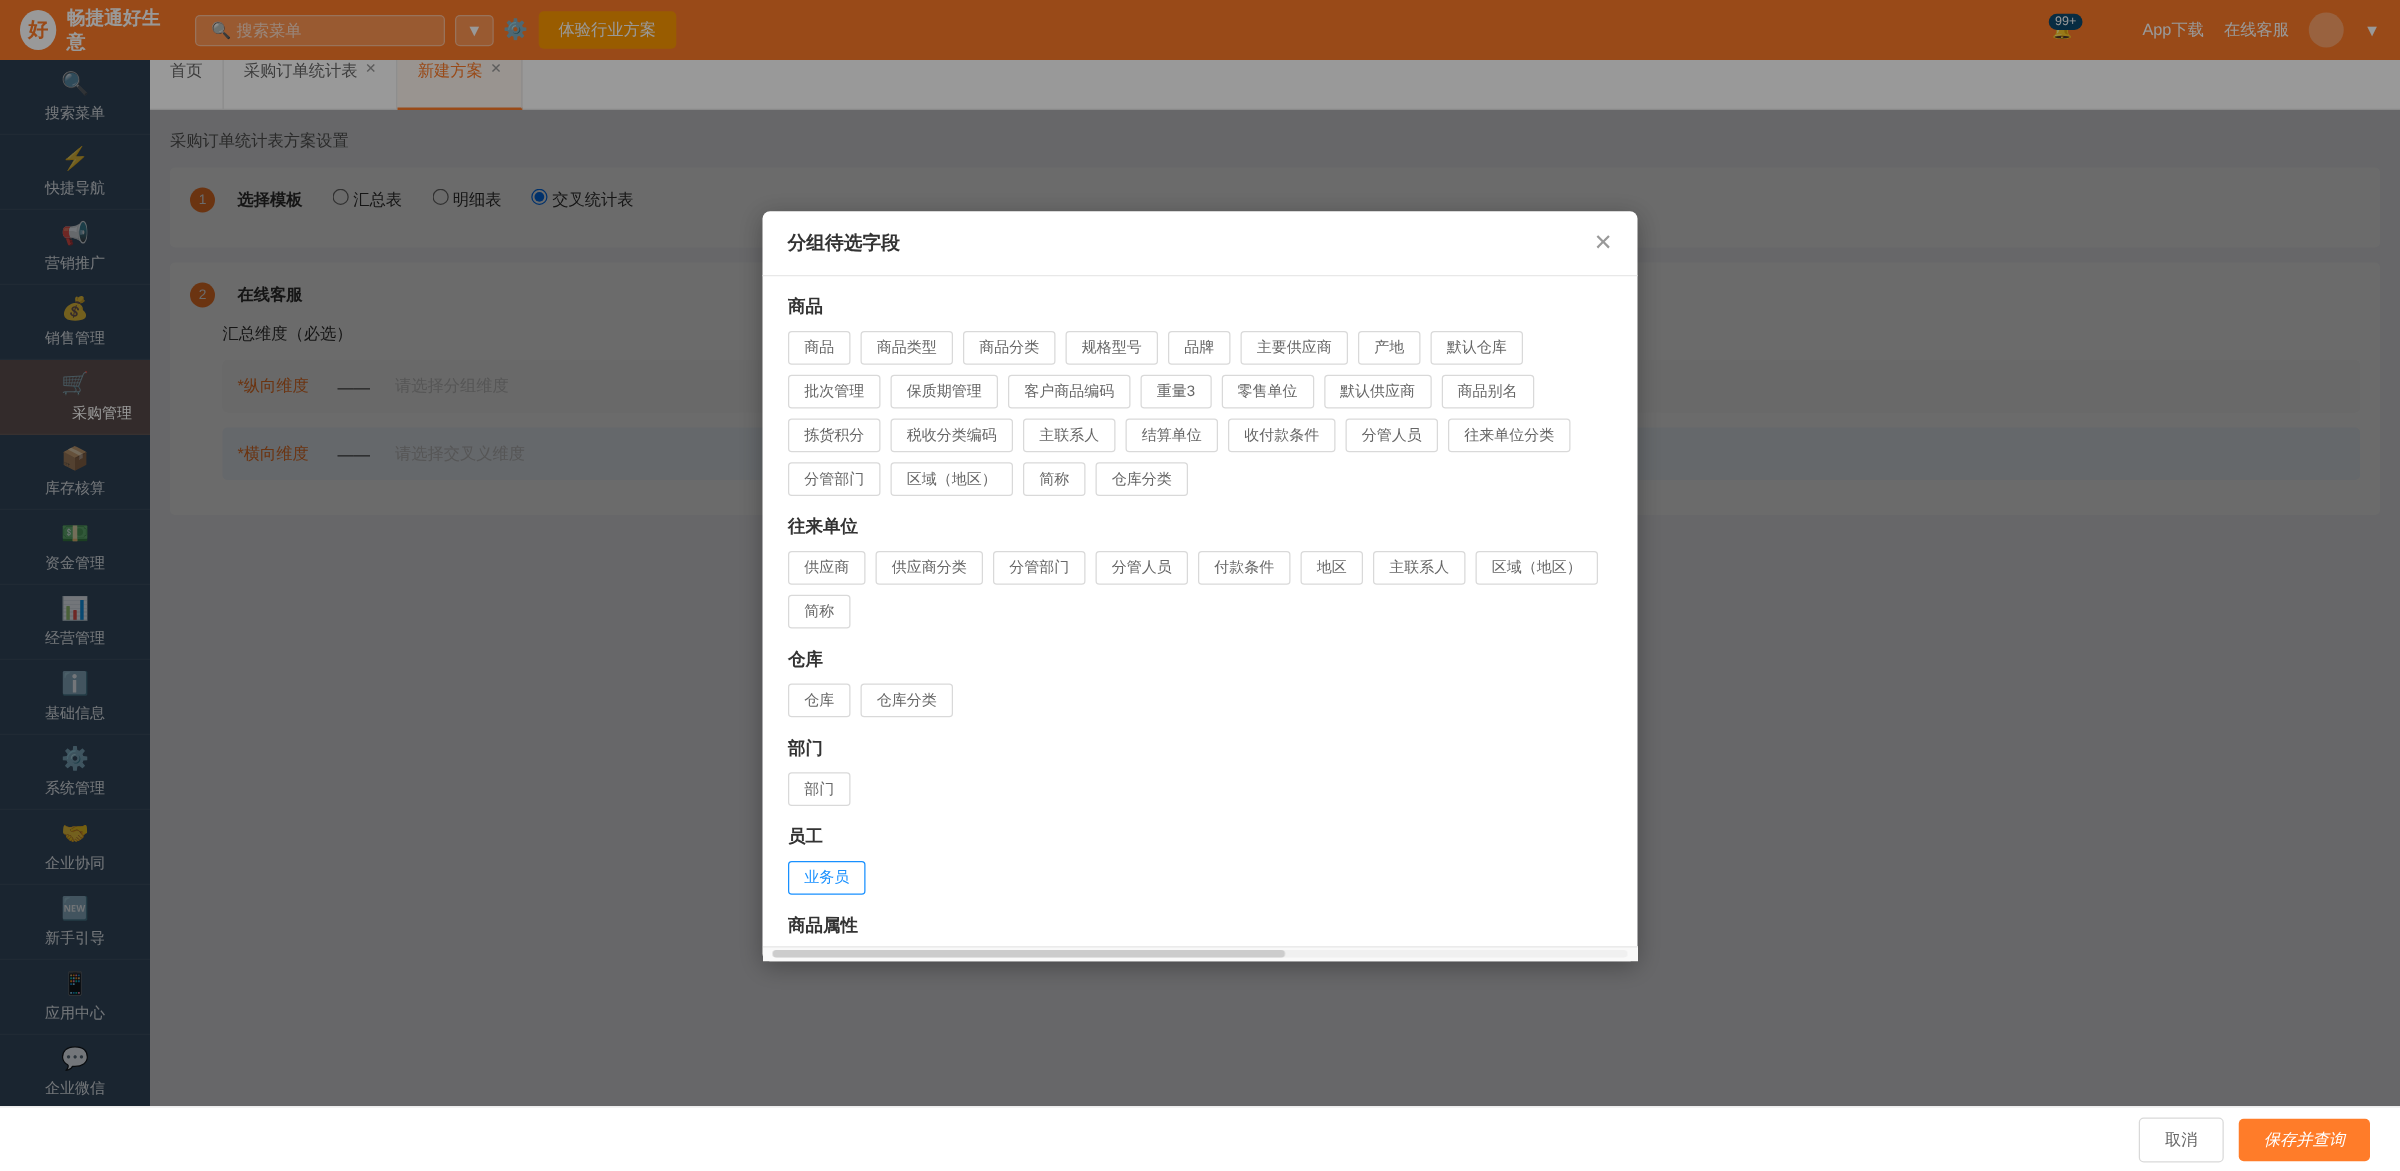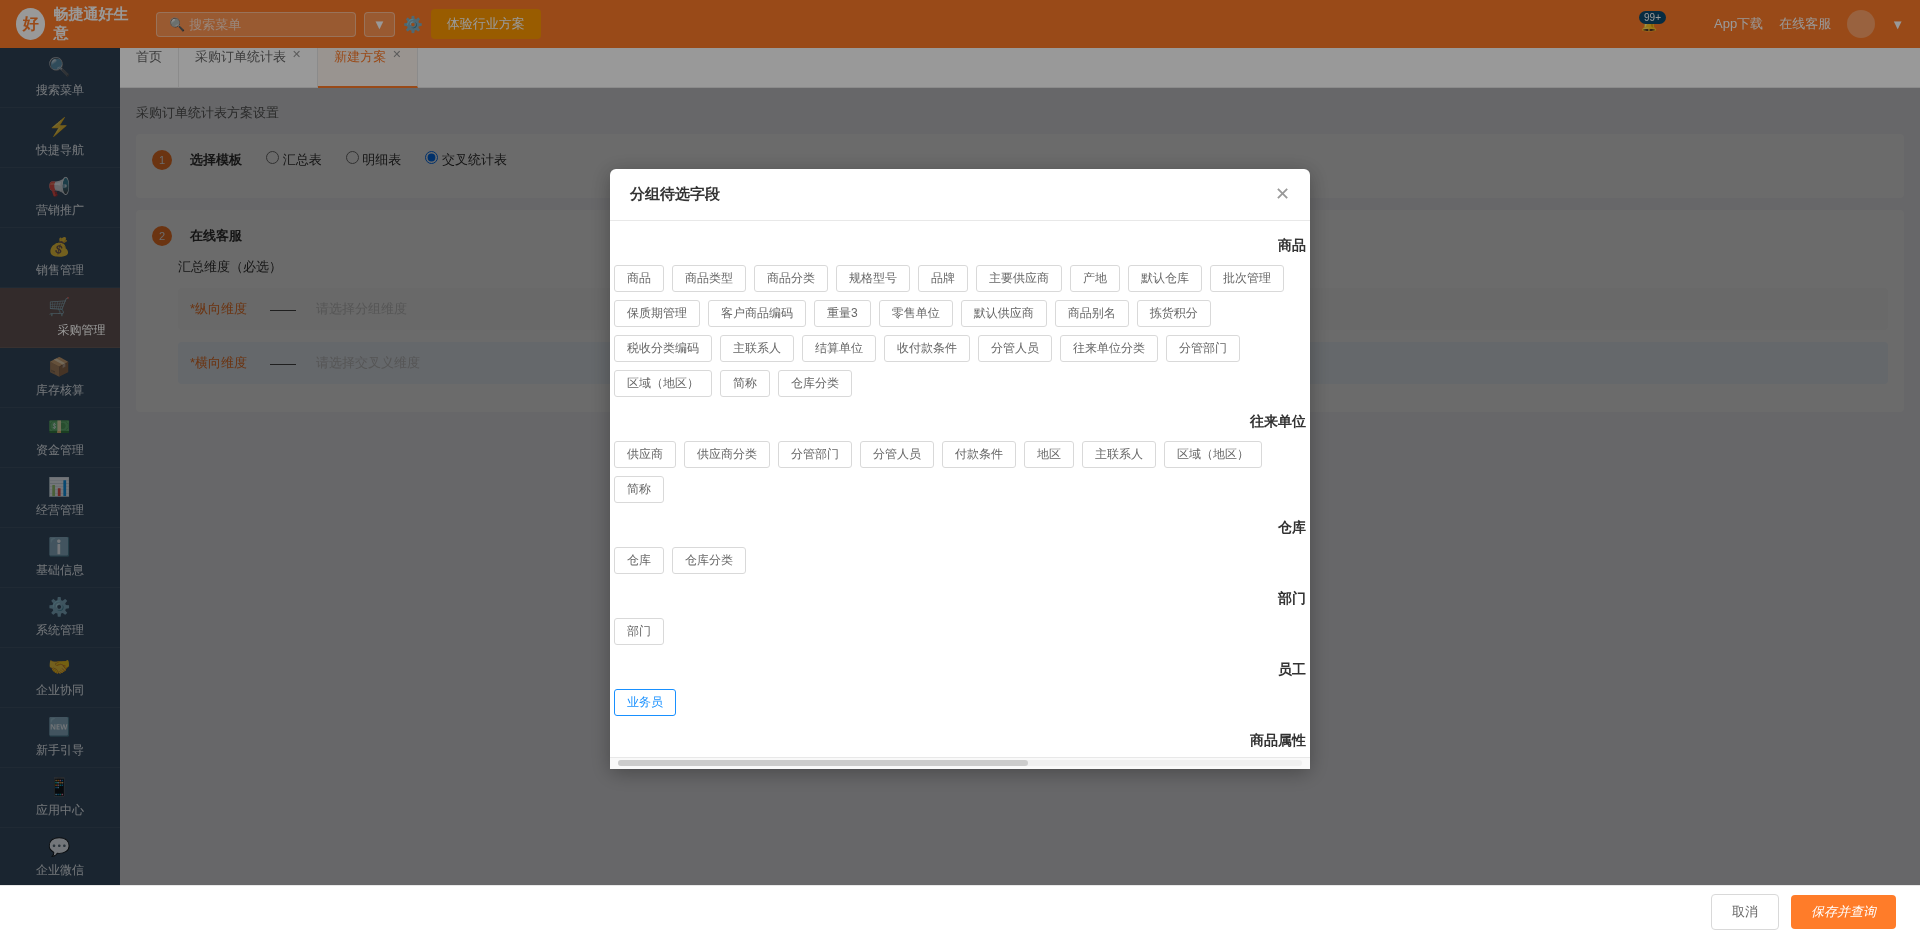--- a/index.html
+++ b/index.html
@@ -212,24 +212,23 @@
       font-weight: bold;
       color: #333;
     }
     .modal-close {
       cursor: pointer;
       font-size: 18px;
       color: #999;
       line-height: 1;
     }
     .modal-body {
-      padding: 16px 4px;
+      padding: 16px 20px;
       overflow-y: auto;
       flex: 1;
-      text-align: right;
     }
 
     
     .field-section {
       margin-bottom: 16px;
     }
     .section-title {
       font-size: 14px;
       font-weight: bold;
       color: #333;

